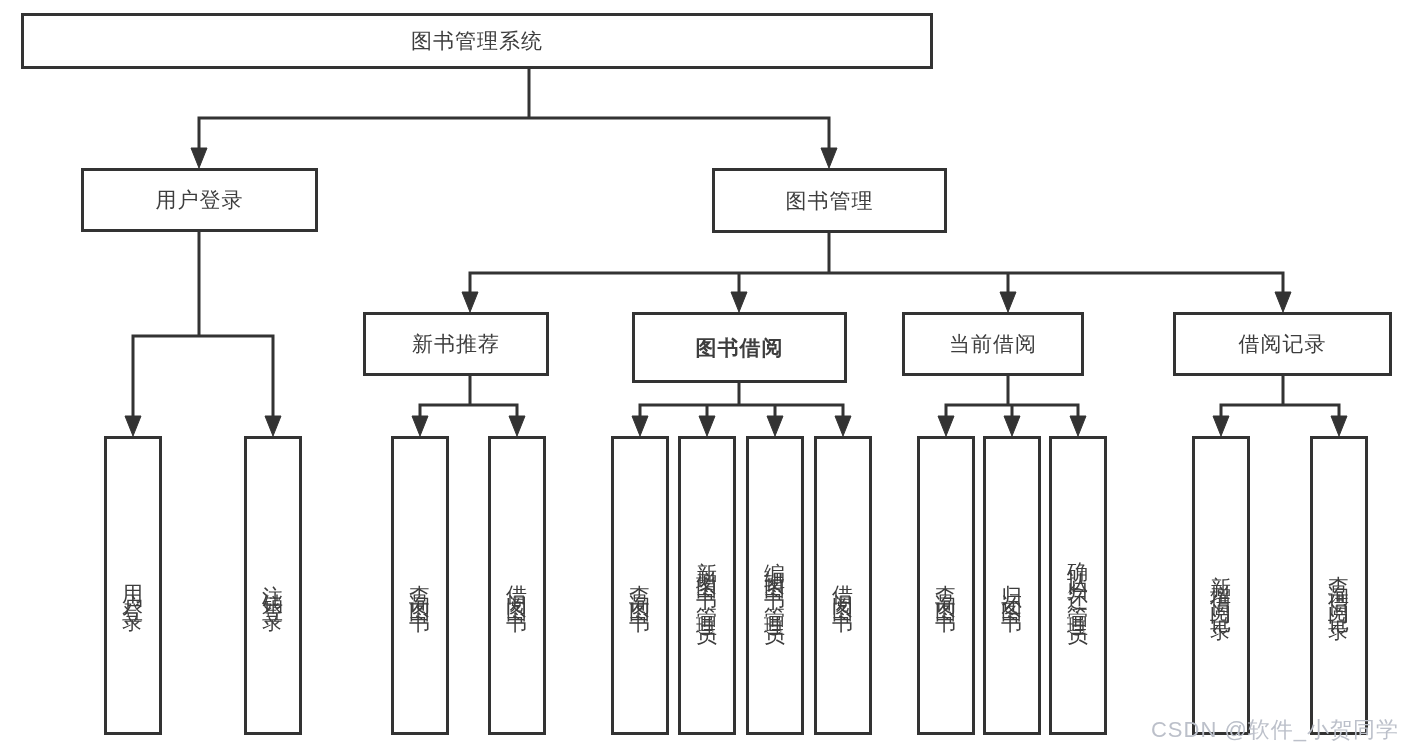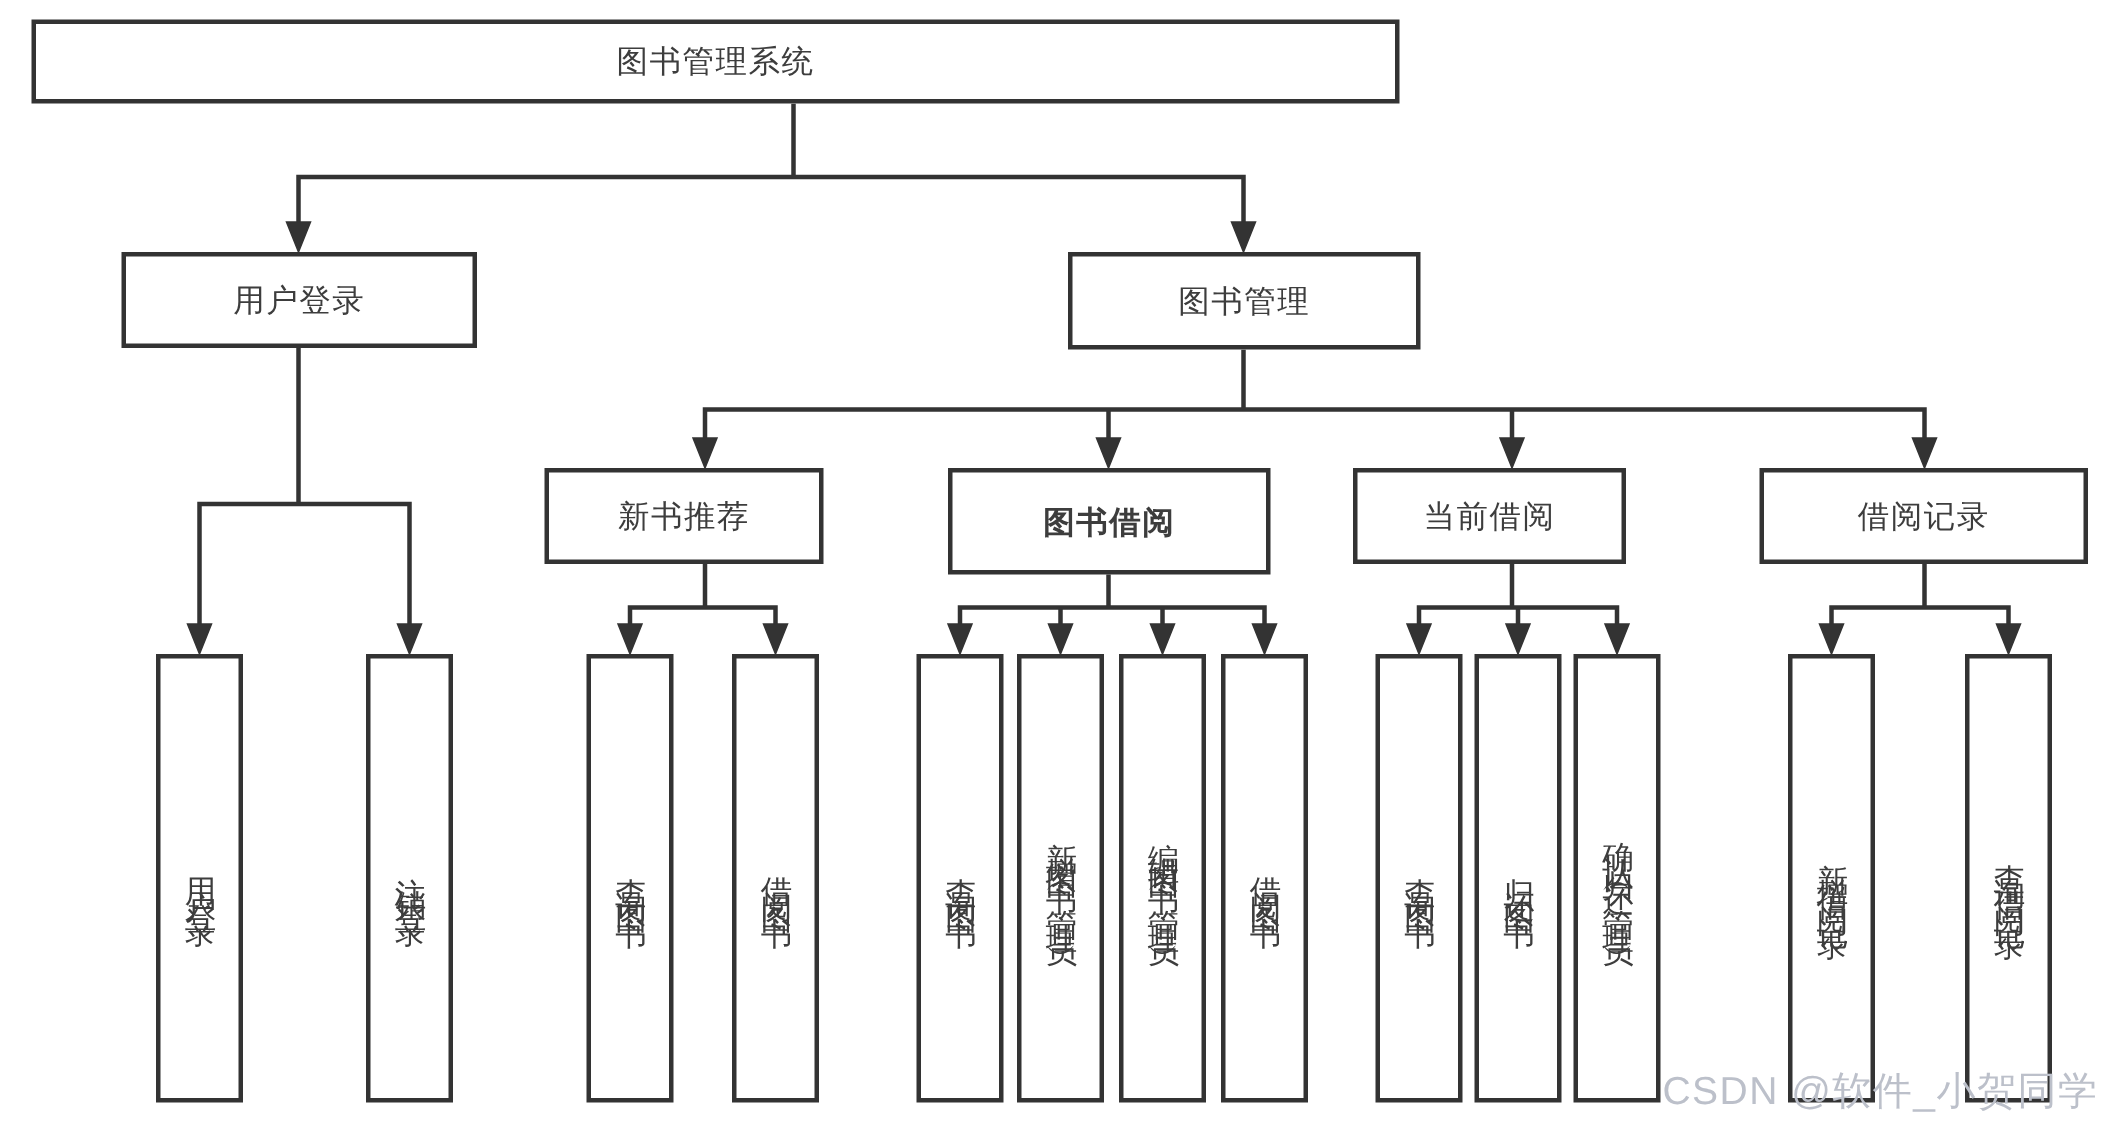--- a/index.html
+++ b/index.html
@@ -49,21 +49,21 @@
     font-size: 21px;
     line-height: 1.2;
     letter-spacing: 9px;
     color: var(--text, #3d3d3d);
     white-space: nowrap;
   }
   .watermark {
     position: absolute;
     right: 6px;
     bottom: 2px;
-    font-size: 26px;
+    font-size: 22px;
     letter-spacing: 1px;
     color: var(--watermark, #bcc0ca);
     z-index: 5;
     white-space: nowrap;
   }
 </style>
 </head>
 <body>
 
 <div class="stage">

